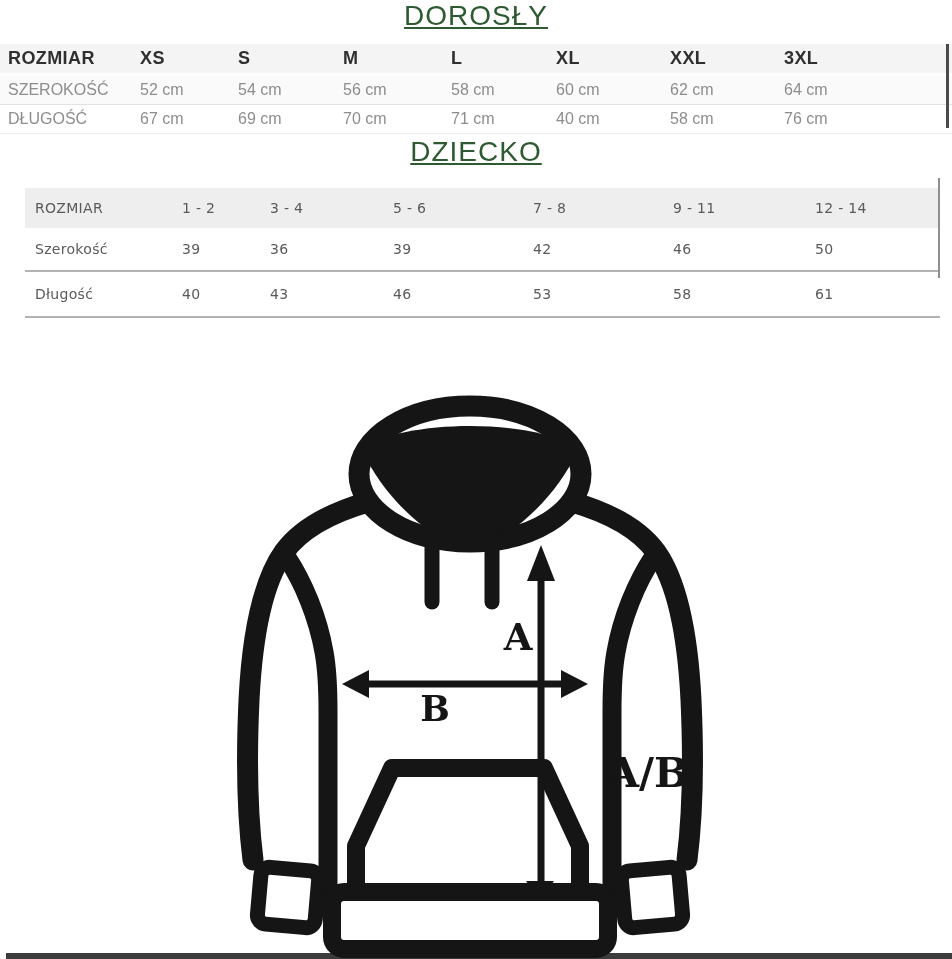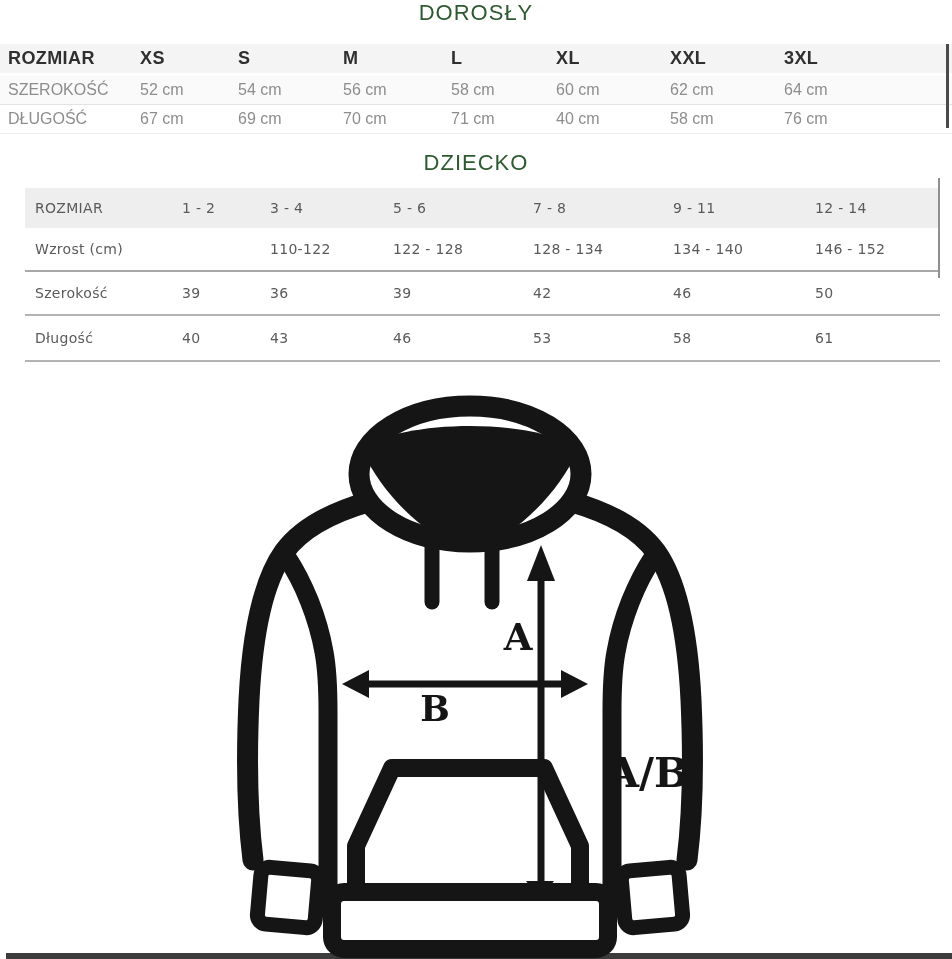--- a/index.html
+++ b/index.html
@@ -1,22 +1,22 @@
 <!DOCTYPE html>
 <html><head>
 <meta charset="utf-8">
 <style>
   html,body{margin:0;padding:0;}
   body{width:952px;height:959px;background:#ffffff;position:relative;overflow:hidden;
        font-family:"Liberation Sans",sans-serif;}
   .abs{position:absolute;}
 
   
-  .section-title{left:0;width:952px;text-align:center;font-size:22px;letter-spacing:1px;
-                 color:#2d5a31;font-weight:400;}
+  .section-title{left:0;width:952px;text-align:center;font-size:28px;letter-spacing:1px;
+                 color:#2d5a31;font-weight:400;text-decoration:underline;}
 
   
   .adult-table{top:44px;left:0;width:952px;}
   .a-row{width:952px;display:block;}
   .a-grid{display:grid;grid-template-columns:140px 98px 105px 108px 105px 114px 114px 112px;
           align-items:center;height:100%;width:896px;}
   .a-head{height:29px;background:#f4f4f4;}
   .a-head .a-grid>div{font-size:18px;font-weight:700;color:#2f2f2f;letter-spacing:.4px;}
   .a-val{height:28px;font-size:16px;color:#8d8d8d;}
   .a-val1{background:#fafafa;border-bottom:1px solid #e2e2e2;margin-top:3px;}
@@ -39,21 +39,21 @@
   .scrollbar-thumb{left:946px;top:44px;width:3px;height:84px;background:#4a4a4a;}
   .table-right-rule{left:938px;top:178px;width:2px;height:100px;background:#8f8f8f;}
   .bottom-rule{left:6px;top:953px;width:946px;height:6px;background:#3c3c3c;}
 
   svg text{font-family:"DejaVu Serif",serif;font-weight:bold;fill:#151515;}
 </style>
 </head>
 <body>
 
 <div class="abs section-title" style="top:0px;">DOROSŁY</div>
-<div class="abs section-title" style="top:150px;">DZIECKO</div>
+<div class="abs section-title" style="top:136px;">DZIECKO</div>
 
 <div class="abs adult-table">
   <div class="a-row a-head">
     <div class="a-grid">
       <div class="rowlab">ROZMIAR</div>
       <div>XS</div>
       <div>S</div>
       <div>M</div>
       <div>L</div>
       <div>XL</div>
@@ -89,29 +89,20 @@
 
 <div class="abs child-table">
   <div class="c-row c-r1">
     <div class="rowlab">ROZMIAR</div>
     <div>1 - 2</div>
     <div>3 - 4</div>
     <div>5 - 6</div>
     <div>7 - 8</div>
     <div>9 - 11</div>
     <div>12 - 14</div>
-  </div>
-  <div class="c-row c-r2">
-    <div class="rowlab">Wzrost (cm)</div>
-    <div></div>
-    <div>110-122</div>
-    <div>122 - 128</div>
-    <div>128 - 134</div>
-    <div>134 - 140</div>
-    <div>146 - 152</div>
   </div>
   <div class="c-row c-r3">
     <div class="rowlab">Szerokość</div>
     <div>39</div>
     <div>36</div>
     <div>39</div>
     <div>42</div>
     <div>46</div>
     <div>50</div>
   </div>

